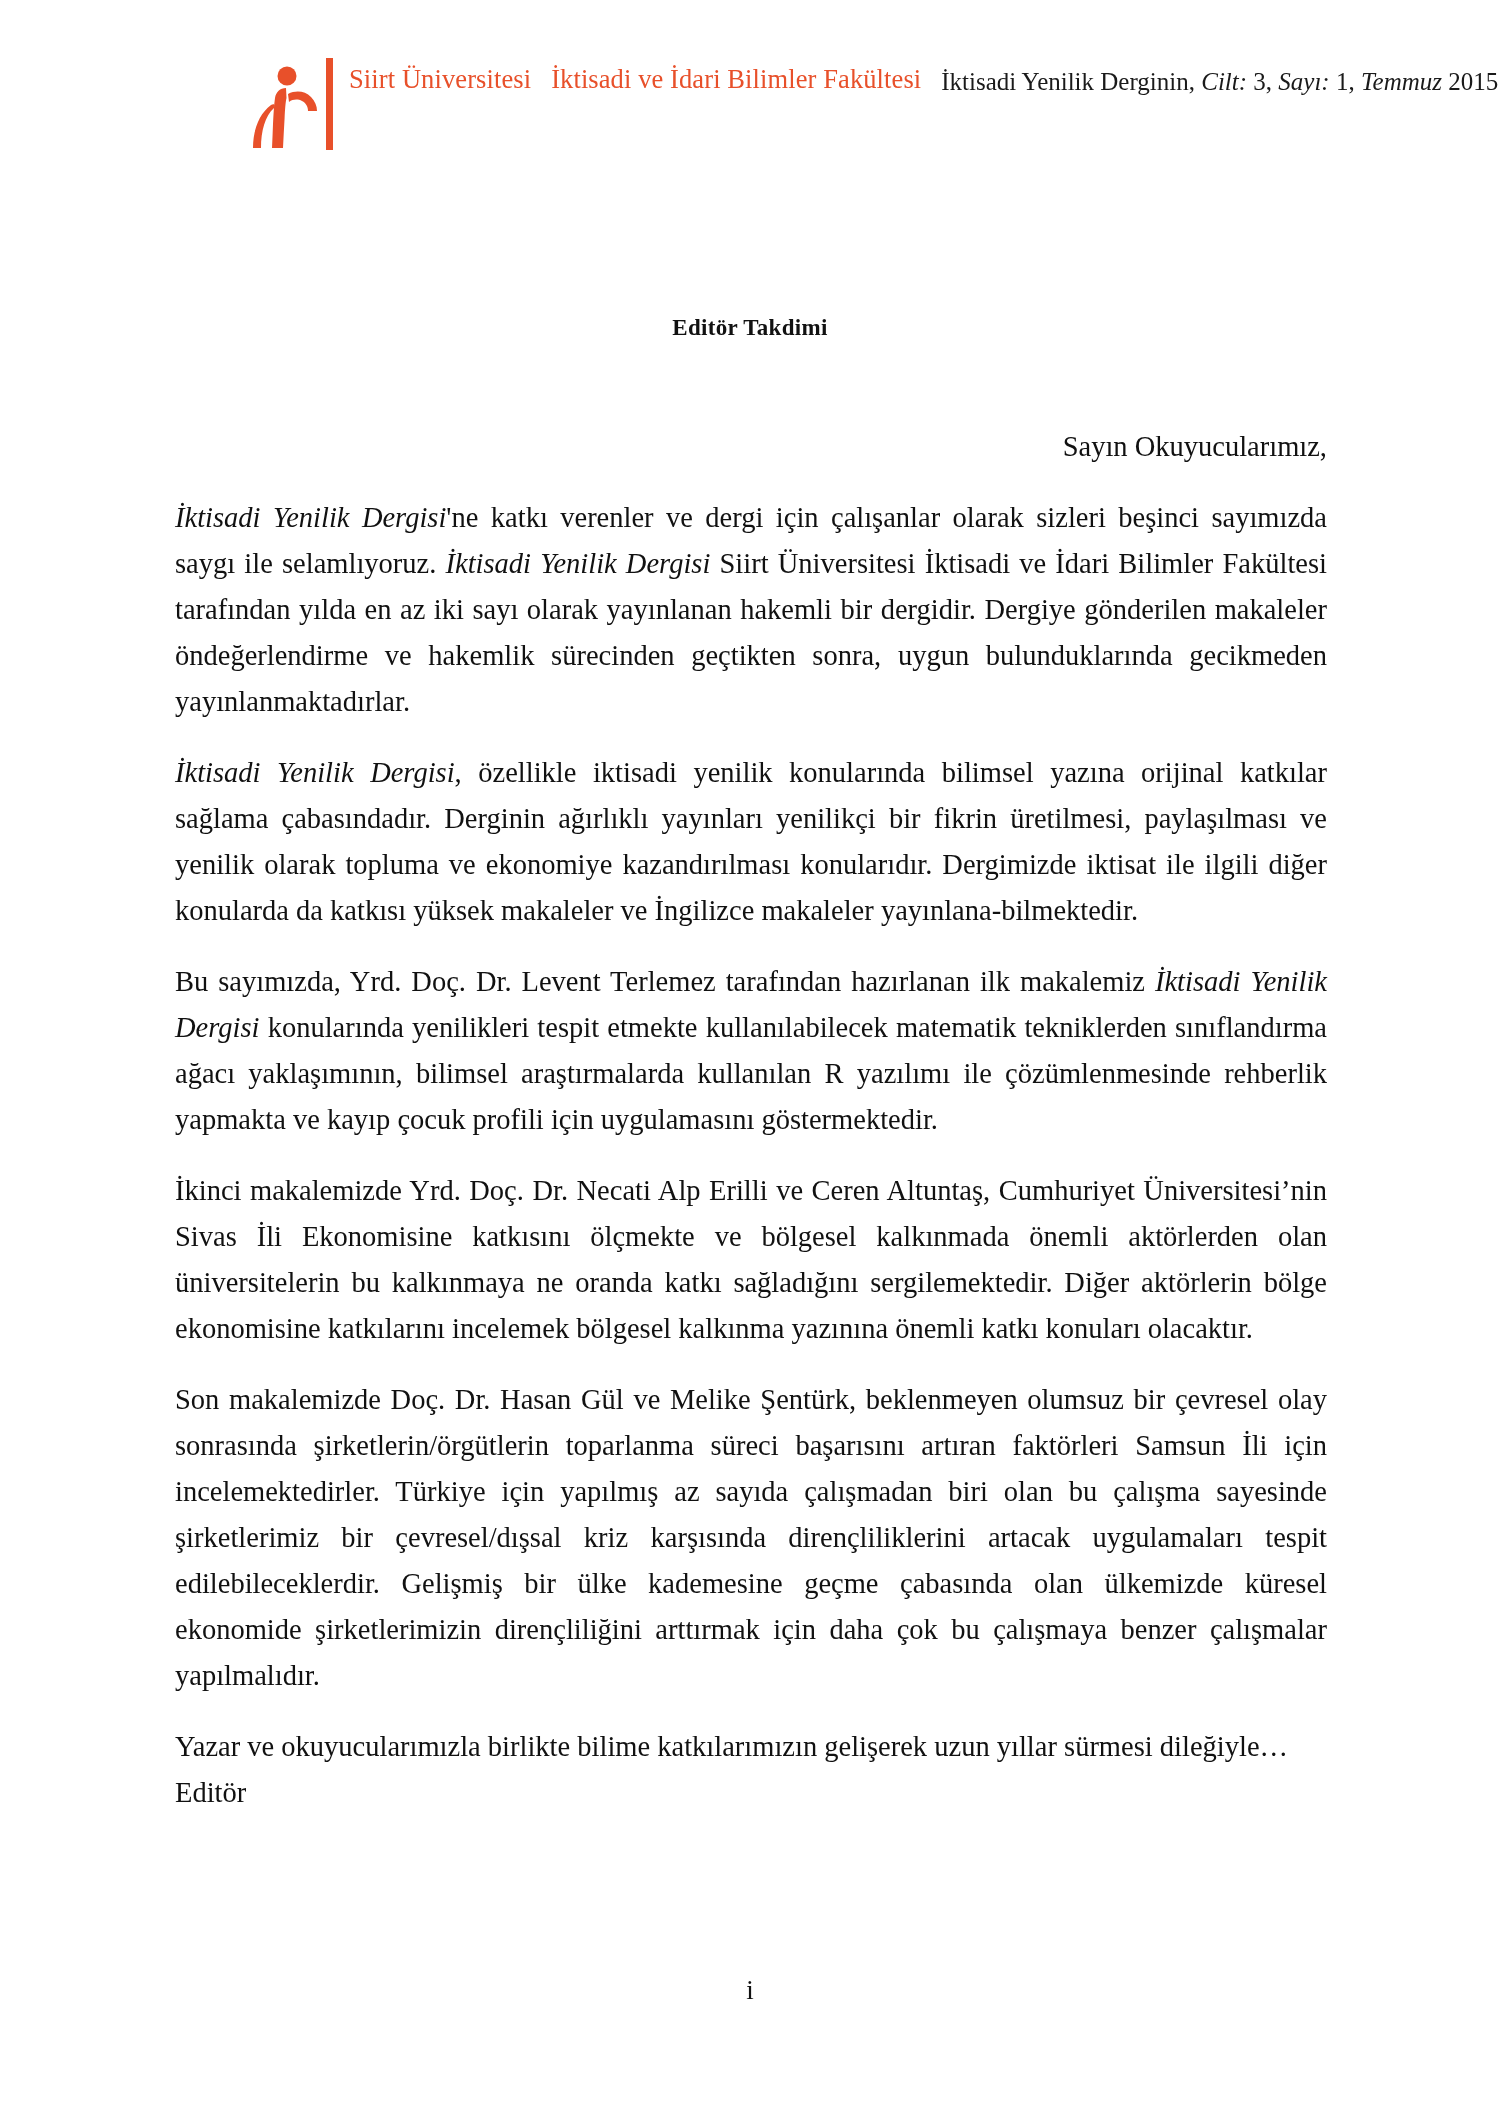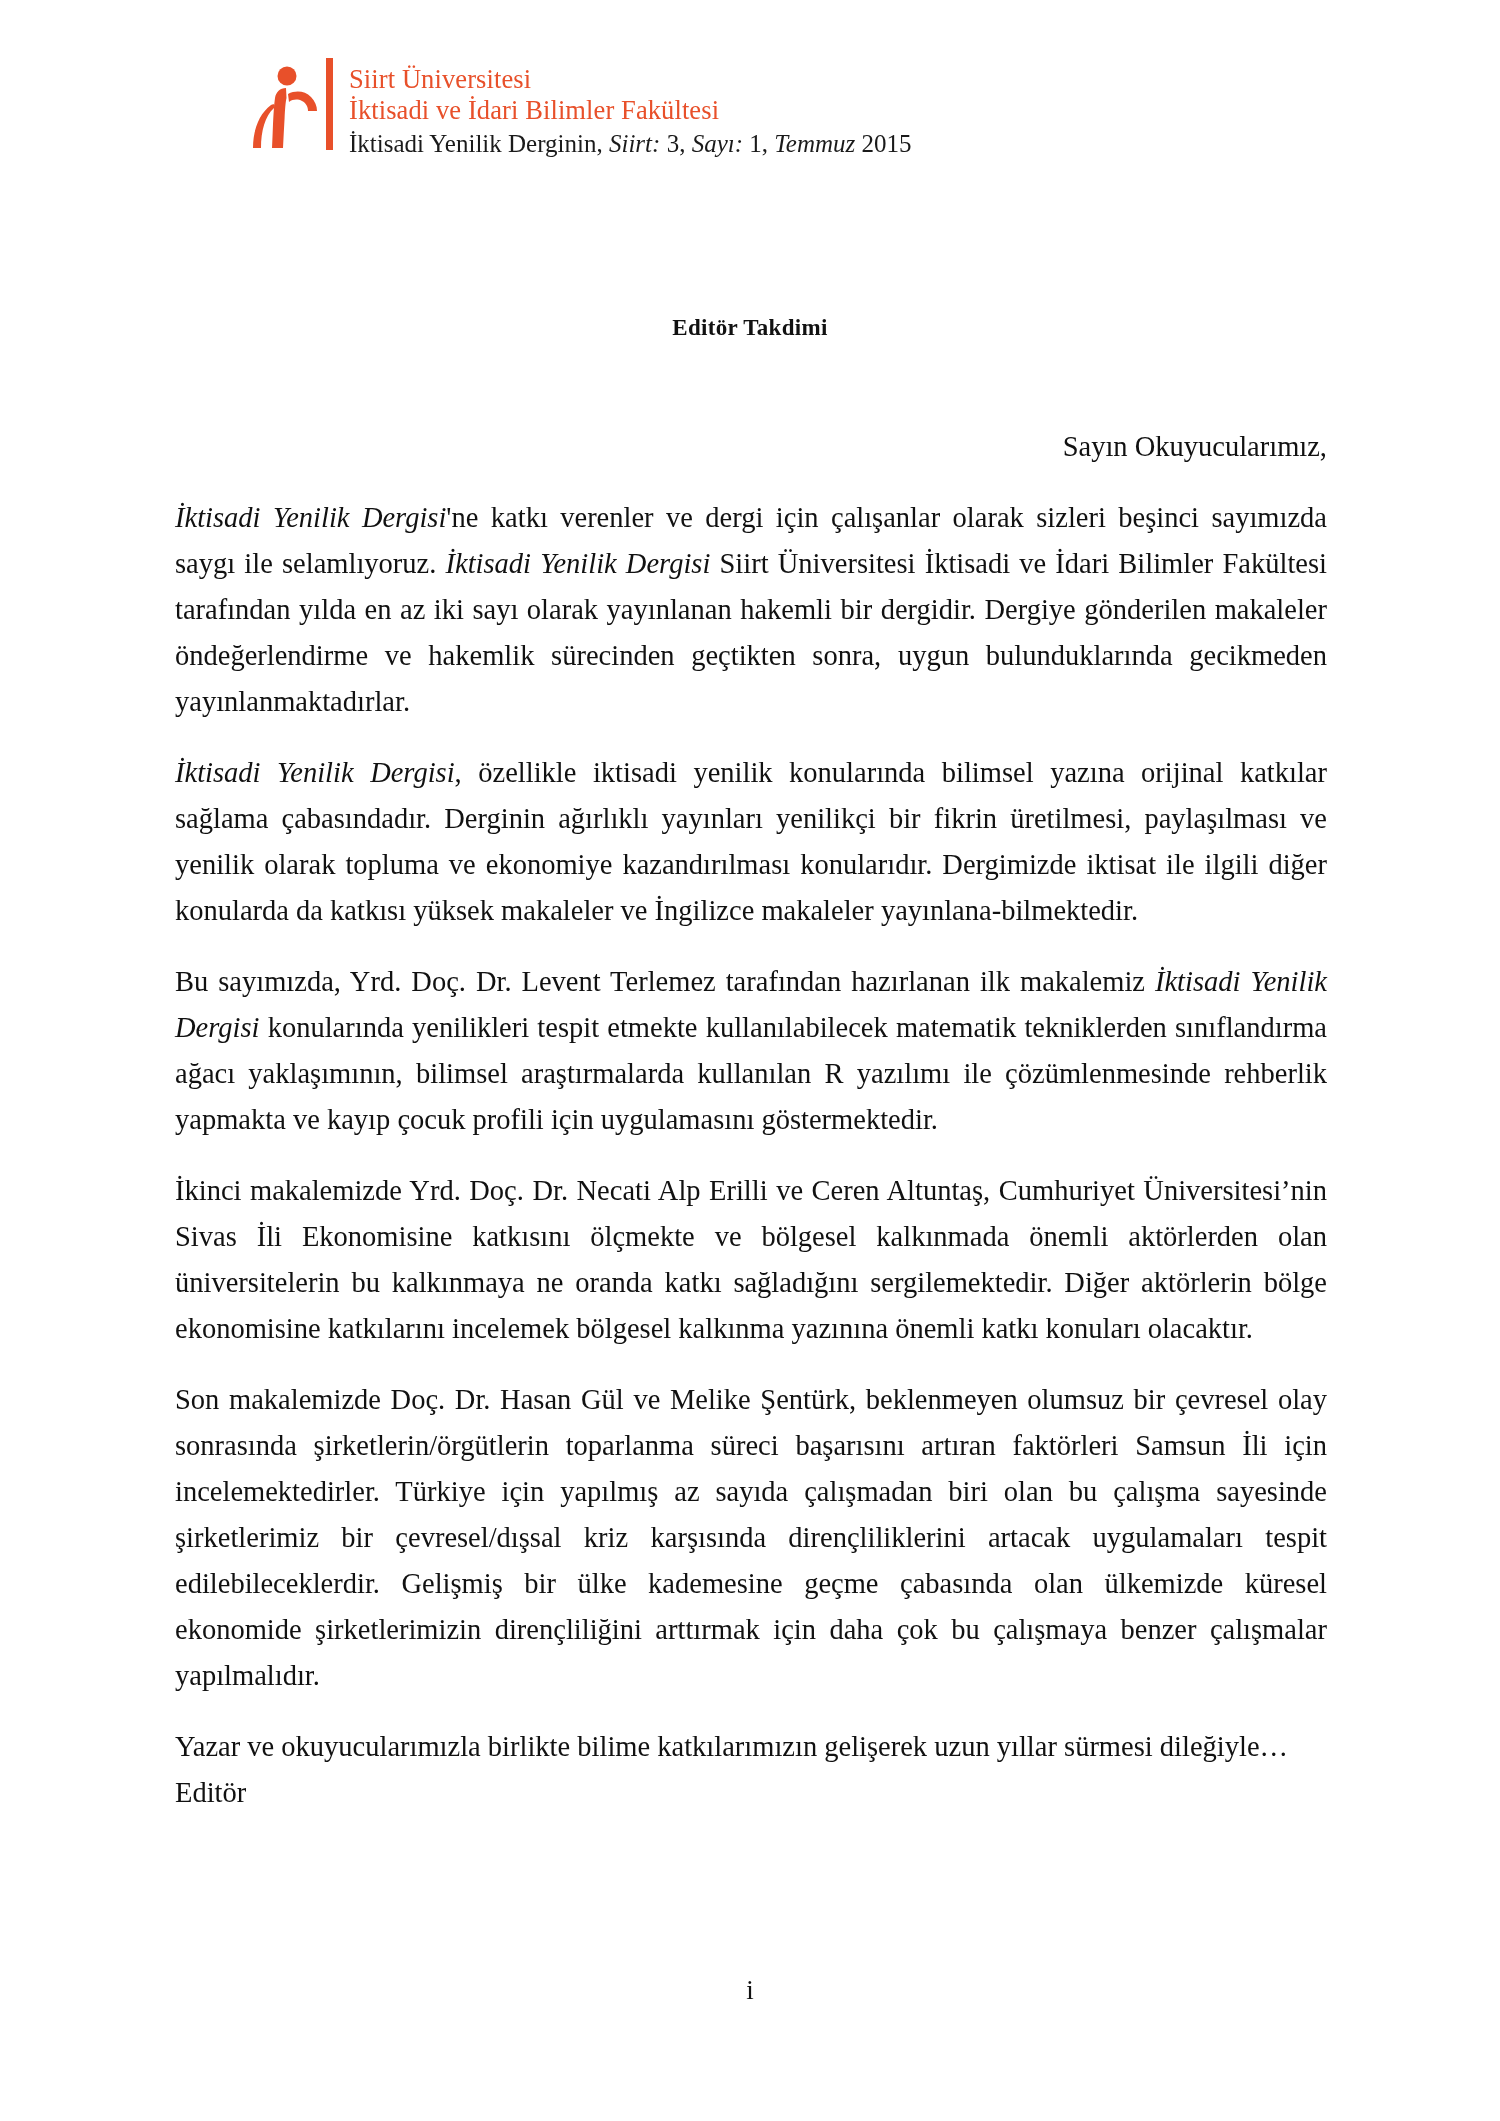--- a/index.html
+++ b/index.html
@@ -40,23 +40,24 @@
     width: 7px;
     align-self: stretch;
     background: #e8502a;
     margin-left: 4px;
     margin-right: 16px;
     flex: 0 0 auto;
     height: 92px;
   }
   .masthead-text {
     display: flex;
-    flex-direction: column;
+    flex-direction: row;
     justify-content: flex-start;
     padding-top: 6px;
+    gap: 20px;
   }
   .mh-line1, .mh-line2 {
     color: #e8502a;
     font-size: 26.5px;
     line-height: 31px;
     letter-spacing: 0.1px;
     white-space: nowrap;
   }
   .mh-line3 {
     color: #1a1a1a;
@@ -129,21 +130,21 @@
         <path d="M3 90 C3 72 9 56 21 47 C24 45 26 47 24 50 C15 58 11 73 11 90 Z" fill="#e8502a"></path>
         <path d="M38 36 C46 32 55 33 61 39 C65 43 67 48 67 53 L58 53 C58 49 56 45 52 43 C48 41 43 41 39 44 Z" fill="#e8502a"></path>
       </svg>
     </div>
 
     <div class="logo-rule"></div>
 
     <div class="masthead-text">
       <div class="mh-line1">Siirt Üniversitesi</div>
       <div class="mh-line2">İktisadi ve İdari Bilimler Fakültesi</div>
-      <div class="mh-line3"><span>İktisadi Yenilik Derginin, </span><span class="ital">Siirt:</span><span> 3, </span><span class="ital">Sayı:</span><span> 1, </span><span class="ital">Temmuz</span><span> 2015</span></div>
+      <div class="mh-line3"><span>İktisadi Yenilik Derginin, </span><span class="ital">Cilt:</span><span> 3, </span><span class="ital">Sayı:</span><span> 1, </span><span class="ital">Temmuz</span><span> 2015</span></div>
     </div>
   </div>
 
   <div class="doc-title">Editör Takdimi</div>
 
   <div class="body-block">
     <p class="para nojust">Sayın Okuyucularımız,</p>
     <div id="paragraph-host">
         <p class="para"><span class="ital">İktisadi Yenilik Dergisi</span><span>'ne katkı verenler ve dergi için çalışanlar olarak sizleri beşinci sayımızda saygı ile selamlıyoruz. </span><span class="ital">İktisadi Yenilik Dergisi</span><span> Siirt Üniversitesi İktisadi ve İdari Bilimler Fakültesi tarafından yılda en az iki sayı olarak yayınlanan hakemli bir dergidir. Dergiye gönderilen makaleler öndeğerlendirme ve hakemlik sürecinden geçtikten sonra, uygun bulunduklarında gecikmeden yayınlanmaktadırlar.</span></p>
         <p class="para"><span class="ital">İktisadi Yenilik Dergisi</span><span>, özellikle iktisadi yenilik konularında bilimsel yazına orijinal katkılar sağlama çabasındadır. Derginin ağırlıklı yayınları yenilikçi bir fikrin üretilmesi, paylaşılması ve yenilik olarak topluma ve ekonomiye kazandırılması konularıdır. Dergimizde iktisat ile ilgili diğer konularda da katkısı yüksek makaleler ve İngilizce makaleler yayınlana-bilmektedir.</span></p>

